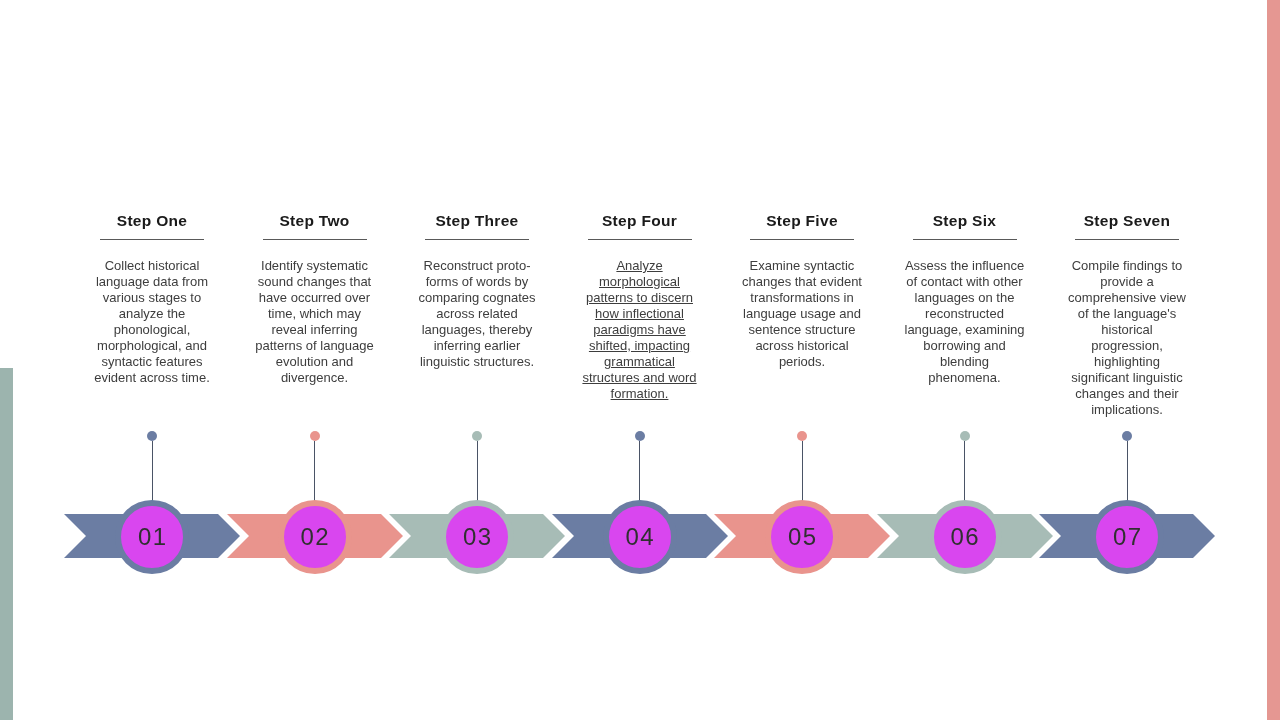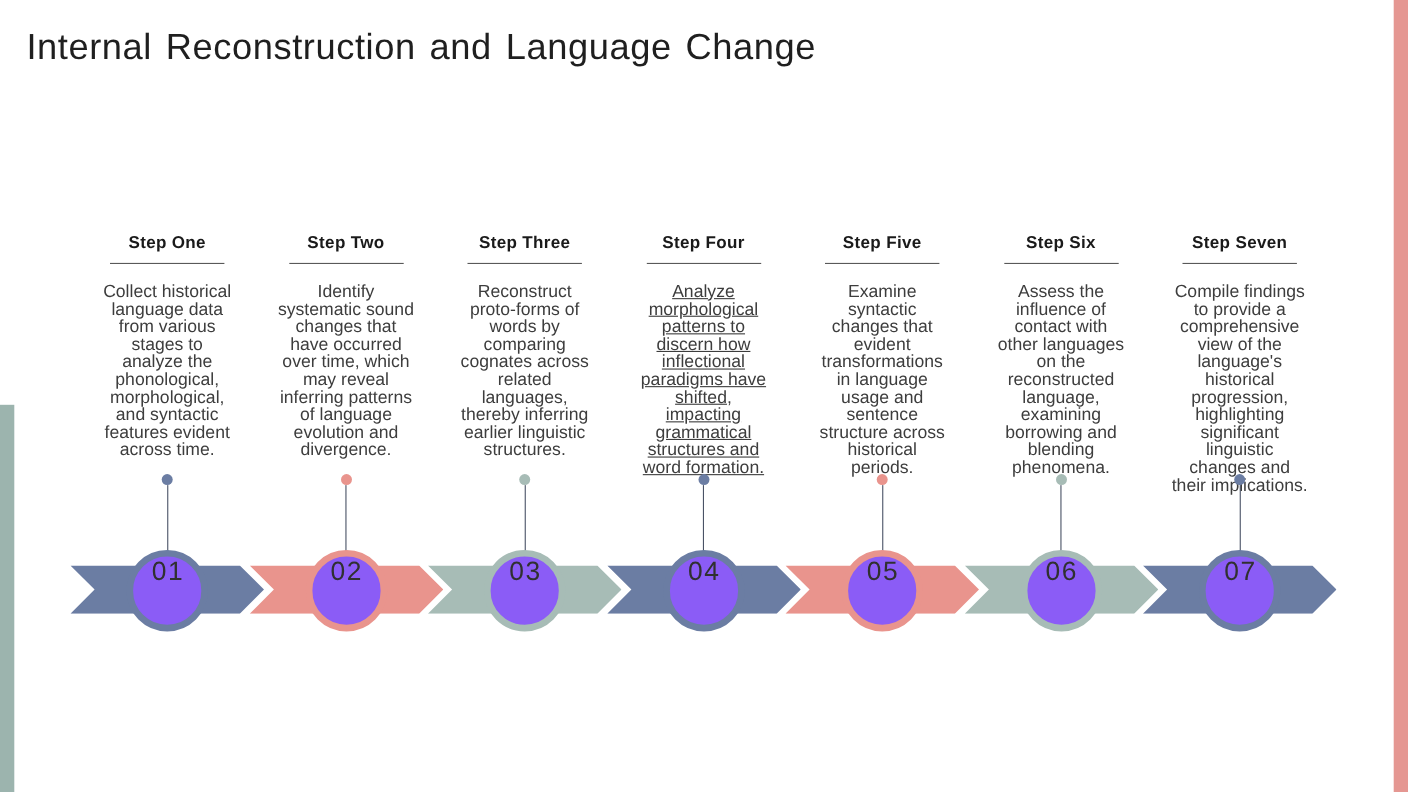--- a/index.html
+++ b/index.html
@@ -54,21 +54,21 @@
     position: absolute;
     top: 239px;
     width: 104px;
     border-top: 1px solid #595959;
   }
   .step-desc {
     position: absolute;
     top: 258px;
     width: 124px;
     text-align: center;
-    font-size: 16px;
+    font-size: 13px;
     line-height: 16px;
     color: #3d3d3d;
   }
   .step-dot {
     position: absolute;
     top: 431px;
     width: 10px;
     height: 10px;
     border-radius: 50%;
     z-index: 2;
@@ -86,41 +86,41 @@
     top: 514px;
     width: 176px;
     height: 44px;
     z-index: 1;
   }
   .step-circle {
     position: absolute;
     top: 500px;
     width: 62px;
     height: 62px;
-    background: #8b5cf6;
+    background: #d946ef;
     border-width: 6px;
     border-style: solid;
     border-radius: 50%;
     z-index: 3;
     display: flex;
+    align-items: center;
     justify-content: center;
   }
   .step-number {
     font-size: 24px;
     font-weight: 400;
     color: #303030;
     letter-spacing: 1.5px;
     margin-left: 1.5px; 
   }
 </style>
 </head>
 <body>
 
 <div class="slide">
-  <div class="title">Internal Reconstruction and Language Change</div>
   <div id="timeline">
       <div class="step-label" style="left: 71px;">Step One</div>
       <div class="step-underline" style="left: 100px; border-top-color: rgb(89, 89, 89);"></div>
       <div class="step-desc" style="left: 90px;">Collect historical language data from various stages to analyze the phonological, morphological, and syntactic features evident across time.</div>
       <div class="step-dot" style="left: 147px; background: rgb(107, 125, 163);"></div>
       <div class="step-line" style="left: 151.5px; background: rgb(74, 83, 102);"></div>
       <svg class="step-chevron" viewBox="0 0 176 44" style="left: 64px;">
         <polygon points="0,0 154,0 176,22 154,44 0,44 22,22" fill="#6b7da3"></polygon>
       </svg>
       <div class="step-circle" style="left: 115px; border-color: rgb(107, 125, 163);">

